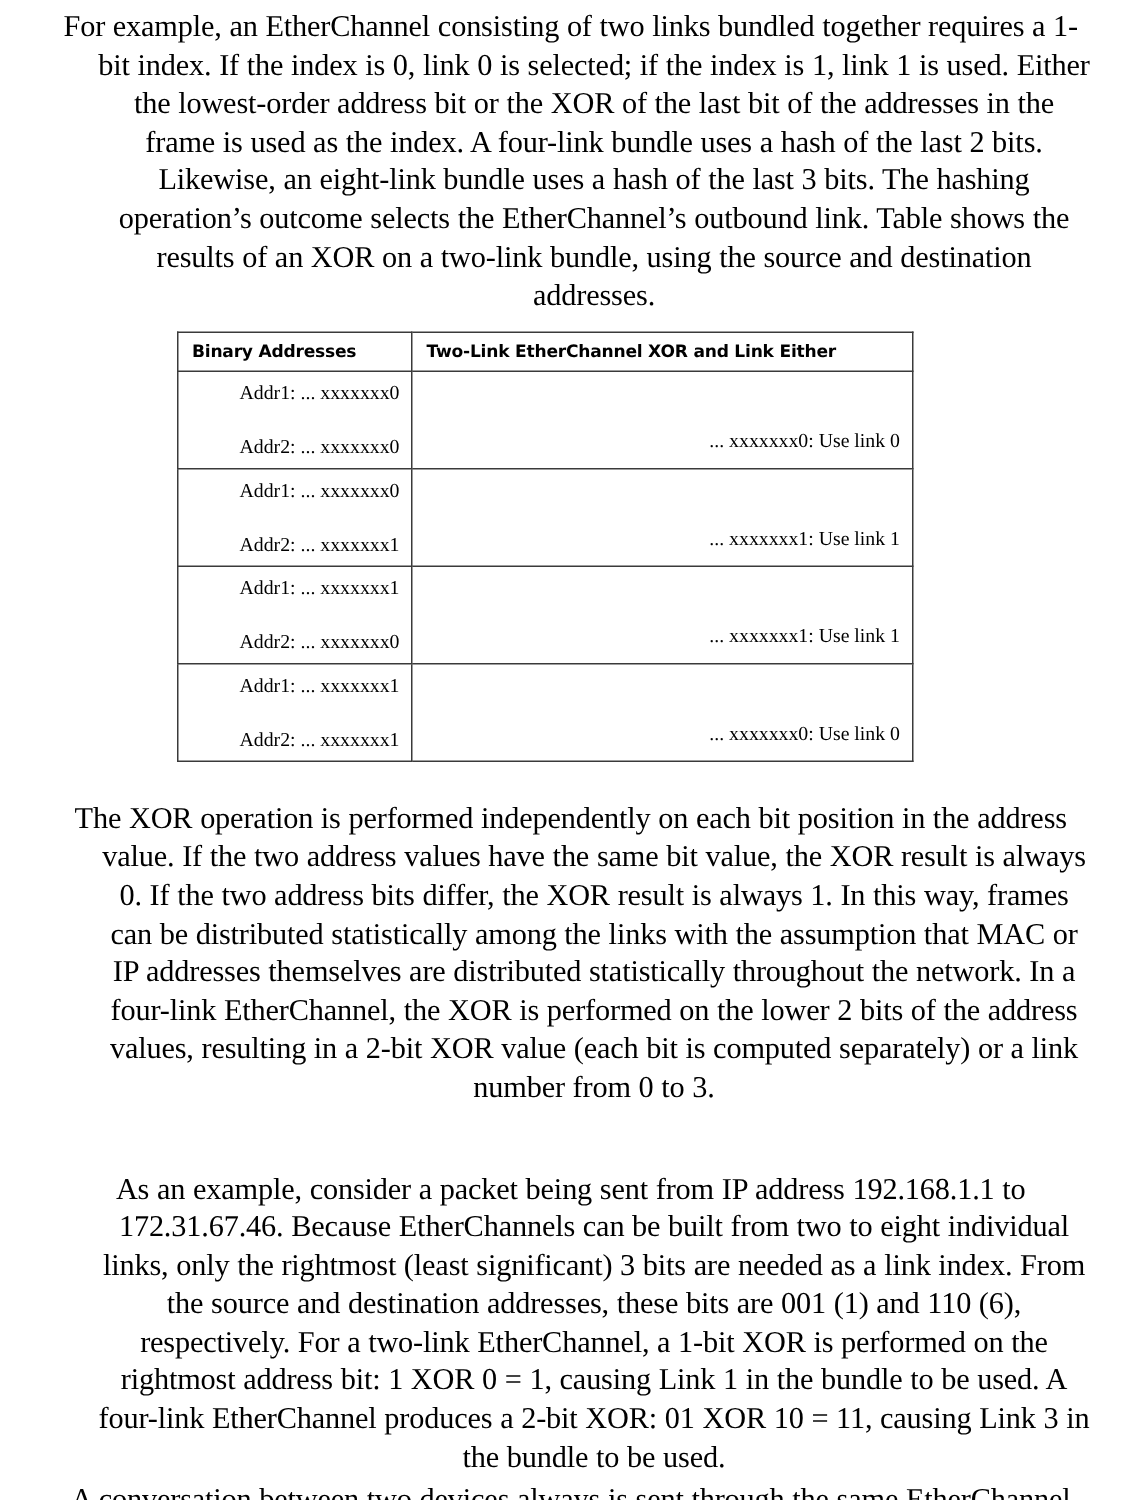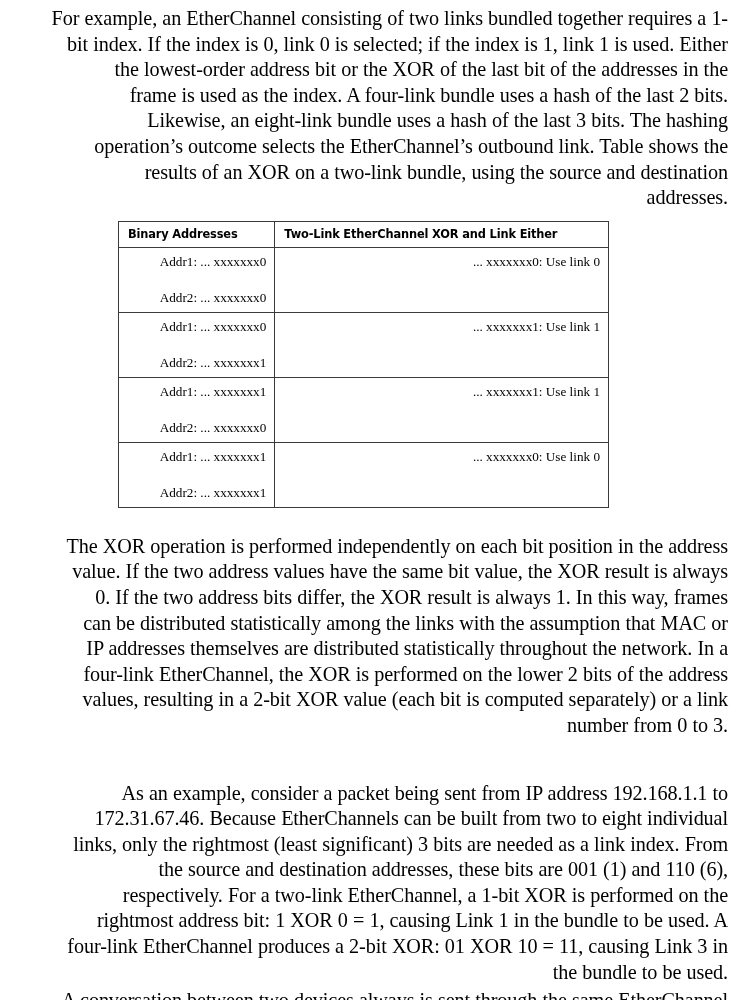--- a/index.html
+++ b/index.html
@@ -23,21 +23,21 @@
     width: 750px;
     height: 1000px;
     position: relative;
     padding: 6px 22px 0 24px;
   }
 
   
   .para {
     font-size: 20.2px;
     line-height: 25.6px;
-    text-align: right;
+    text-align: center;
     padding-left: 38px;
     text-indent: -31px;
     letter-spacing: -0.1px;
     word-spacing: 0.2px;
   }
 
   .para.p-intro   { margin: 0 0 0 2px; }
   .para.p-xor     { margin: 26px 0 0 2px; font-family: Liberation Serif, serif; }
   .para.p-example { margin: 42px 0 0 2px; }
   .para.p-conv    { margin: 3px 0 0 2px; }
@@ -80,21 +80,21 @@
     padding: 6px 8px 7px 9px;
     text-align: right;
   }
 
   .col-addr  { width: 156px; }
   .col-xor   { width: 333px; }
 
   .addr-line { display: block; white-space: nowrap; }
   .addr-line.second { margin-top: 21px; }
 
-  .xor-line { display: block; white-space: nowrap; }
+  .xor-line { display: block; white-space: nowrap; margin-top: 32px; }
 
   
   .scan-edge {
     position: absolute;
     top: 0; left: 0;
     width: 750px; height: 1000px;
     pointer-events: none;
     box-shadow: inset 0 0 0 0 rgba(0,0,0,0);
   }
 </style>

